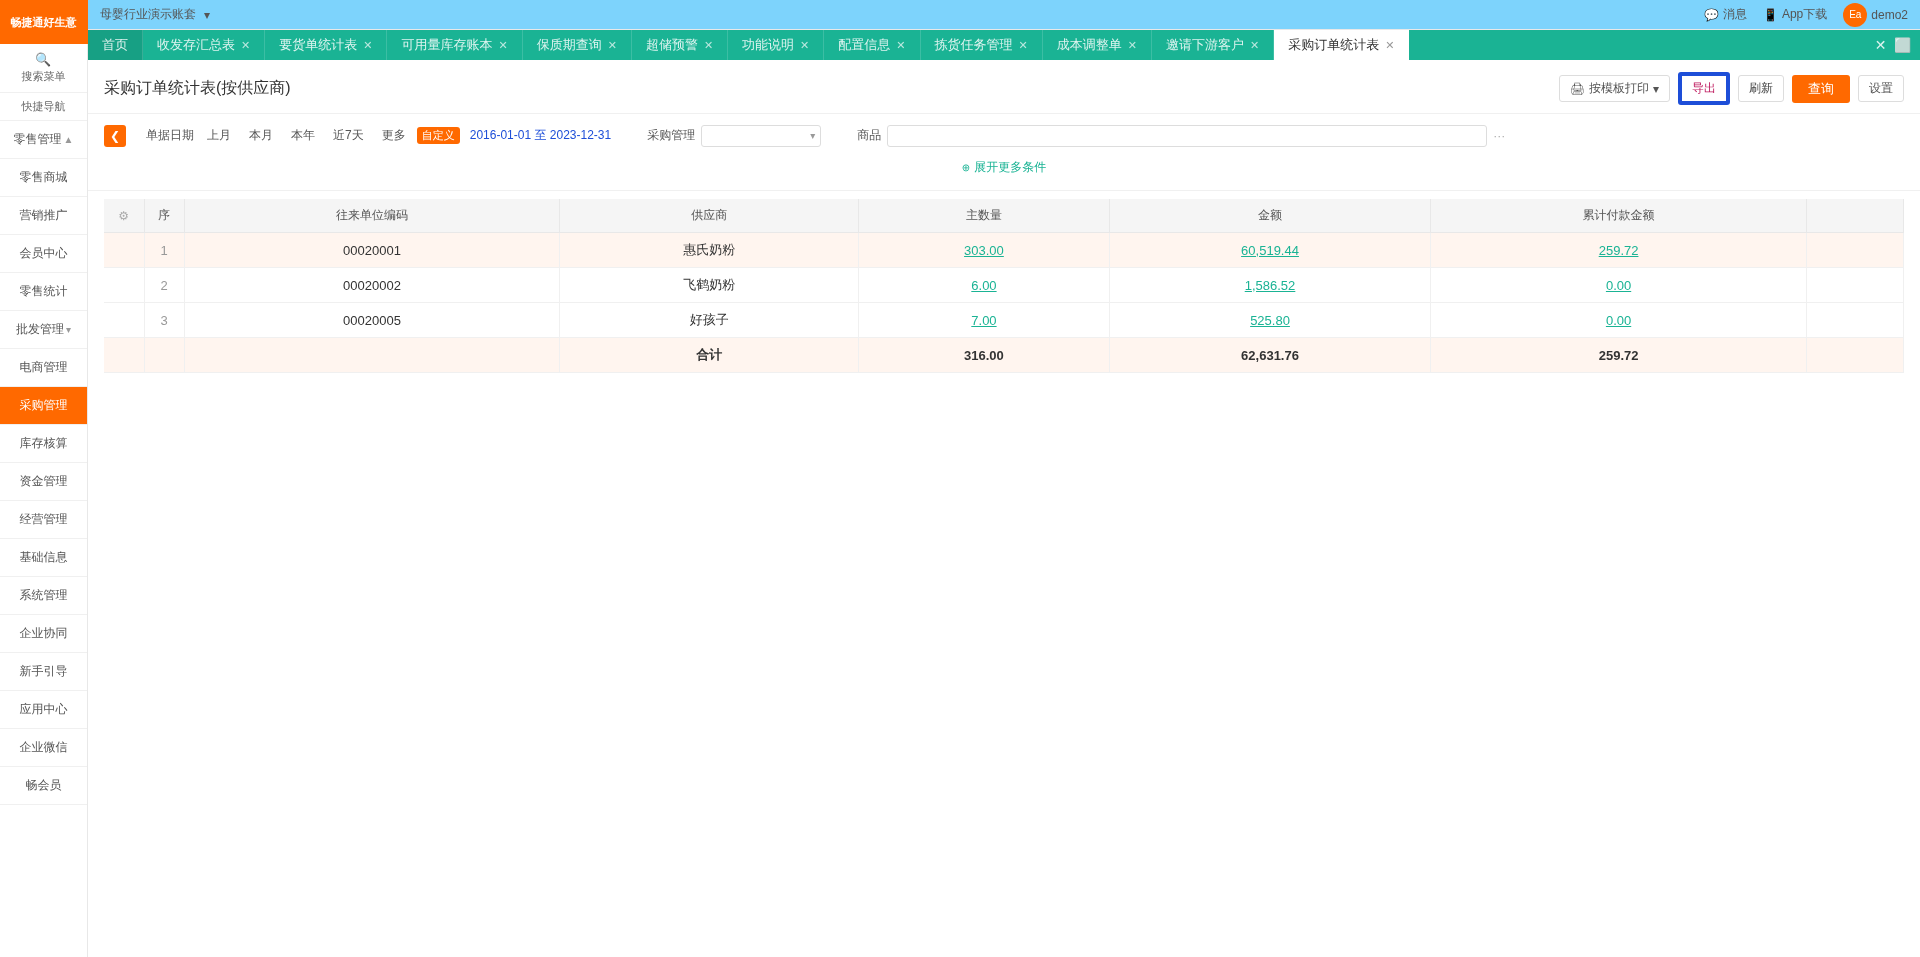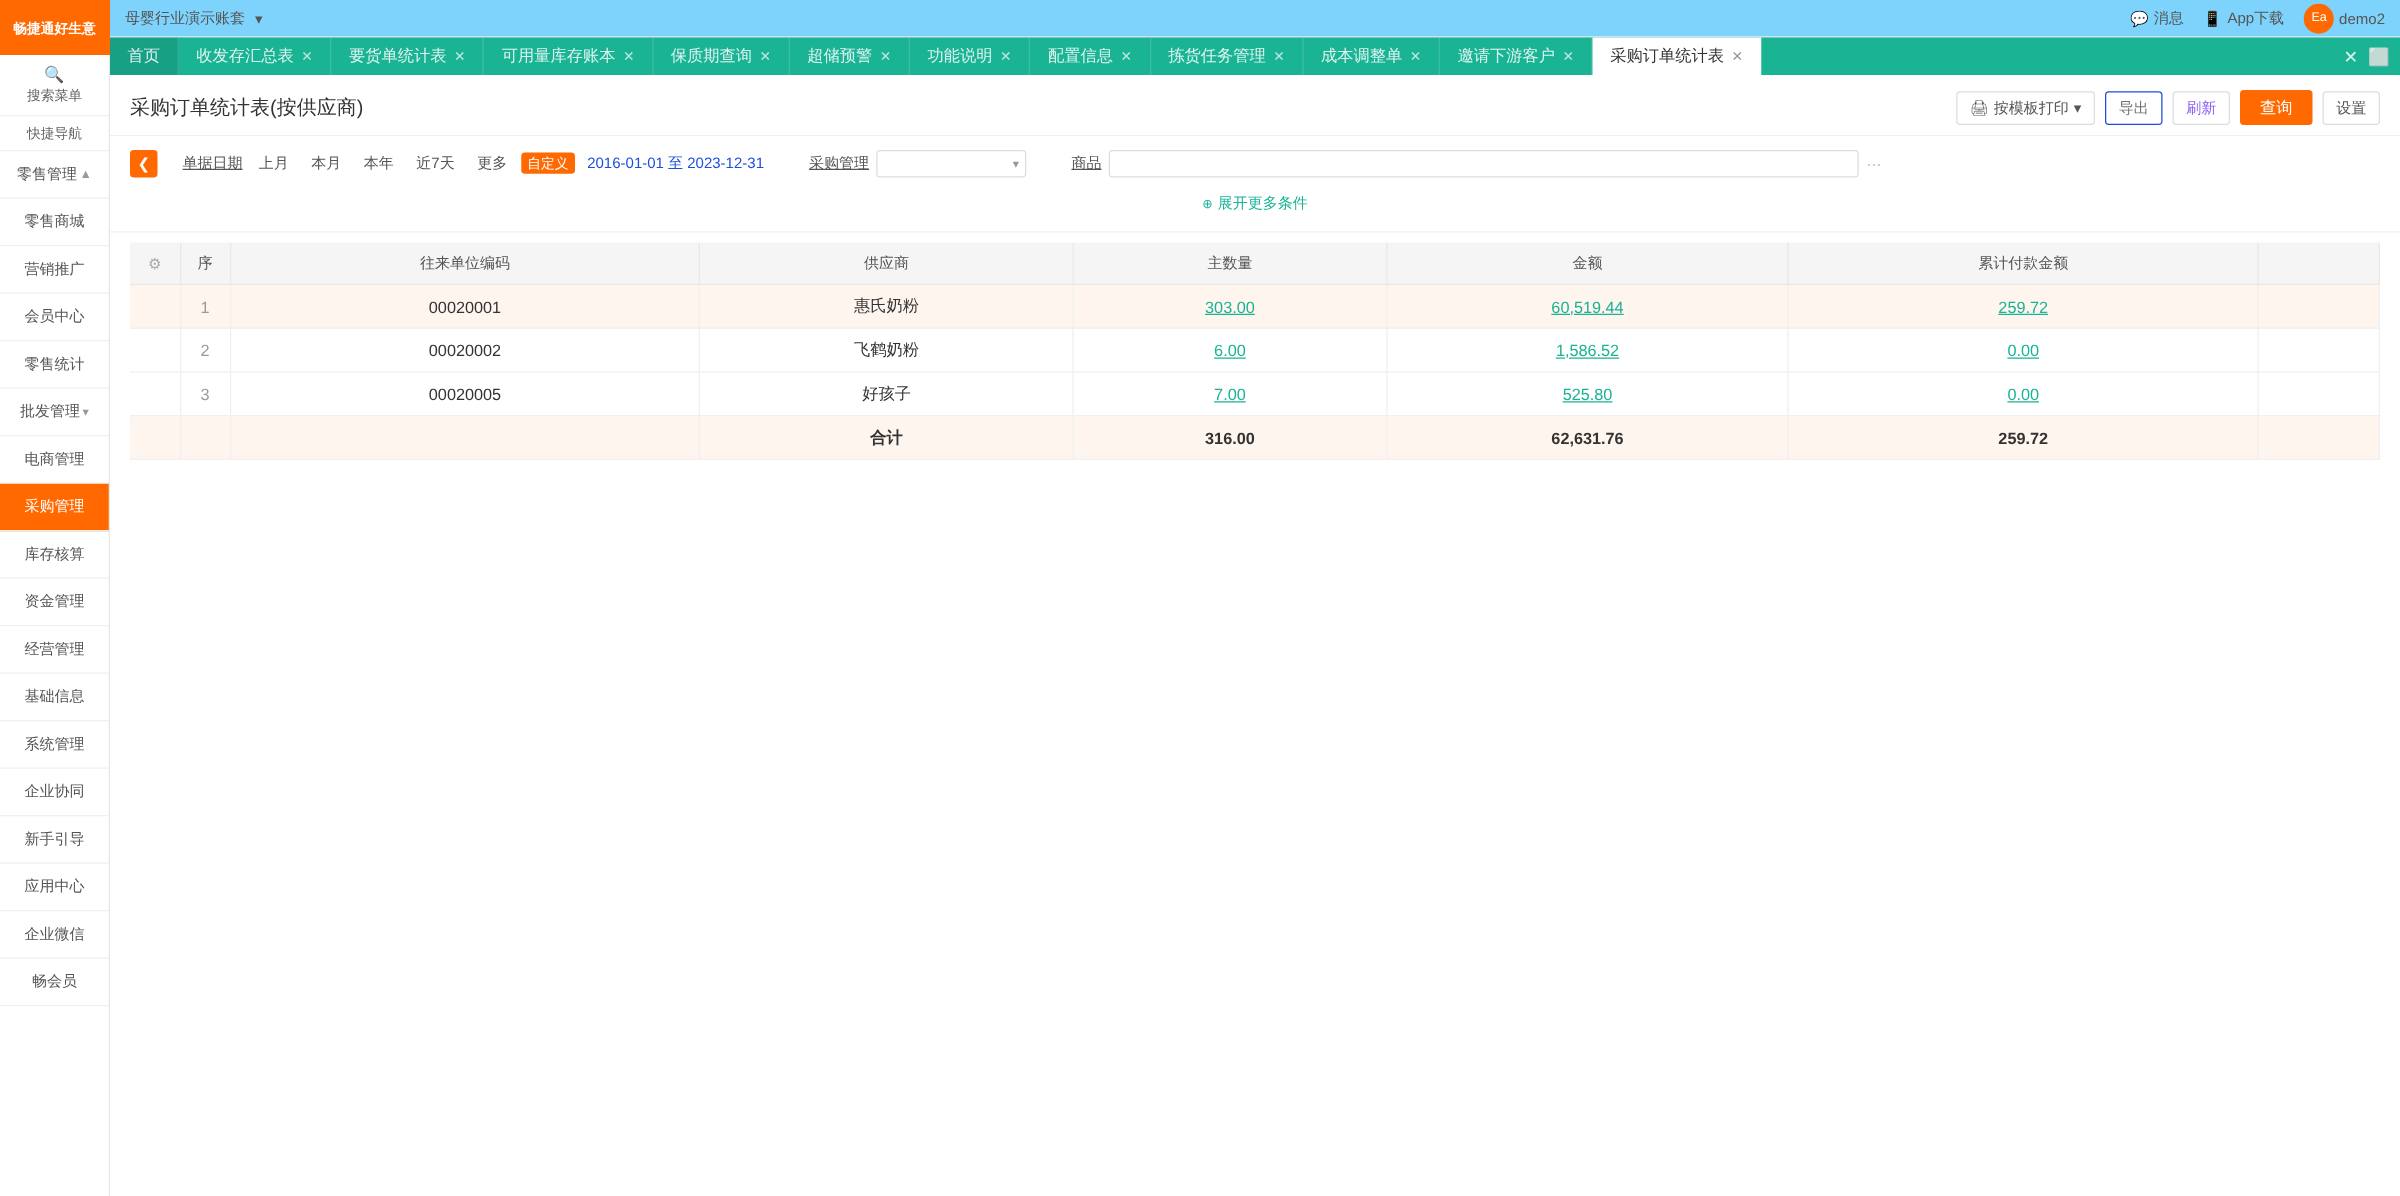--- a/index.html
+++ b/index.html
@@ -41,30 +41,30 @@
     .tab.active .tab-close { color: #999; }
     .tabbar-actions { margin-left: auto; display: flex; align-items: center; gap: 8px; padding: 0 8px; }
     .tabbar-action { color: rgba(255,255,255,0.85); cursor: pointer; font-size: 14px; }
 
     
     .page { flex: 1; background: #fff; overflow: auto; }
     .page-header { padding: 12px 16px 8px; border-bottom: 1px solid #f0f0f0; display: flex; align-items: center; justify-content: space-between; }
     .page-title { font-size: 16px; color: #333; font-weight: normal; }
     .page-actions { display: flex; align-items: center; gap: 8px; }
     .btn-print { background: #fff; border: 1px solid #ddd; padding: 4px 10px; font-size: 12px; color: #555; cursor: pointer; border-radius: 3px; display: flex; align-items: center; gap: 4px; }
-    .btn-export { background: #fff; border: 1px solid #1d4ed8; padding: 4px 10px; font-size: 12px; color: #737373; cursor: pointer; border-radius: 3px; }
-    .btn-refresh { background: #fff; border: 1px solid #ddd; padding: 4px 10px; font-size: 12px; color: #8b5cf6; cursor: pointer; border-radius: 3px; }
+    .btn-export { background: #fff; border: 4px solid #1d4ed8; padding: 4px 10px; font-size: 12px; color: #be185d; cursor: pointer; border-radius: 3px; }
+    .btn-refresh { background: #fff; border: 1px solid #ddd; padding: 4px 10px; font-size: 12px; color: #404040; cursor: pointer; border-radius: 3px; }
     .btn-query { background: #ff6900; border: none; padding: 5px 16px; font-size: 13px; color: #fff; cursor: pointer; border-radius: 3px; }
     .btn-settings { background: #fff; border: 1px solid #ddd; padding: 4px 10px; font-size: 12px; color: #555; cursor: pointer; border-radius: 3px; }
 
     
     .filter-area { padding: 10px 16px; background: #fff; border-bottom: 1px solid #f0f0f0; }
     .filter-row { display: flex; align-items: center; gap: 16px; flex-wrap: nowrap; }
     .filter-item { display: flex; align-items: center; gap: 6px; font-size: 12px; color: #555; }
-    .filter-label { white-space: nowrap; color: #555; text-decoration: underline; }
+    .filter-label { white-space: nowrap; color: #555; }
     .filter-dates { display: flex; align-items: center; gap: 4px; }
     .date-btn { padding: 2px 6px; font-size: 12px; color: #555; cursor: pointer; border: 1px solid transparent; }
     .custom-badge { background: #ff6900; color: #fff; padding: 1px 5px; border-radius: 3px; font-size: 11px; }
     .date-range { font-size: 12px; color: #1d4ed8; }
     .filter-select { border: 1px solid #ddd; padding: 3px 24px 3px 8px; font-size: 12px; color: #555; background: #fff; cursor: pointer; border-radius: 3px; min-width: 120px; appearance: none; position: relative; }
     .filter-select-wrap { position: relative; display: inline-flex; align-items: center; }
     .filter-select-wrap::after { content: '▾'; position: absolute; right: 6px; font-size: 10px; color: #999; pointer-events: none; }
     .filter-input { border: 1px solid #ddd; padding: 3px 24px 3px 8px; font-size: 12px; color: #555; background: #fff; border-radius: 3px; min-width: 200px; }
     .filter-dots { color: #aaa; cursor: pointer; }
     .filter-expand { display: flex; align-items: center; gap: 4px; color: #1ab394; font-size: 12px; cursor: pointer; padding: 4px 16px; }

